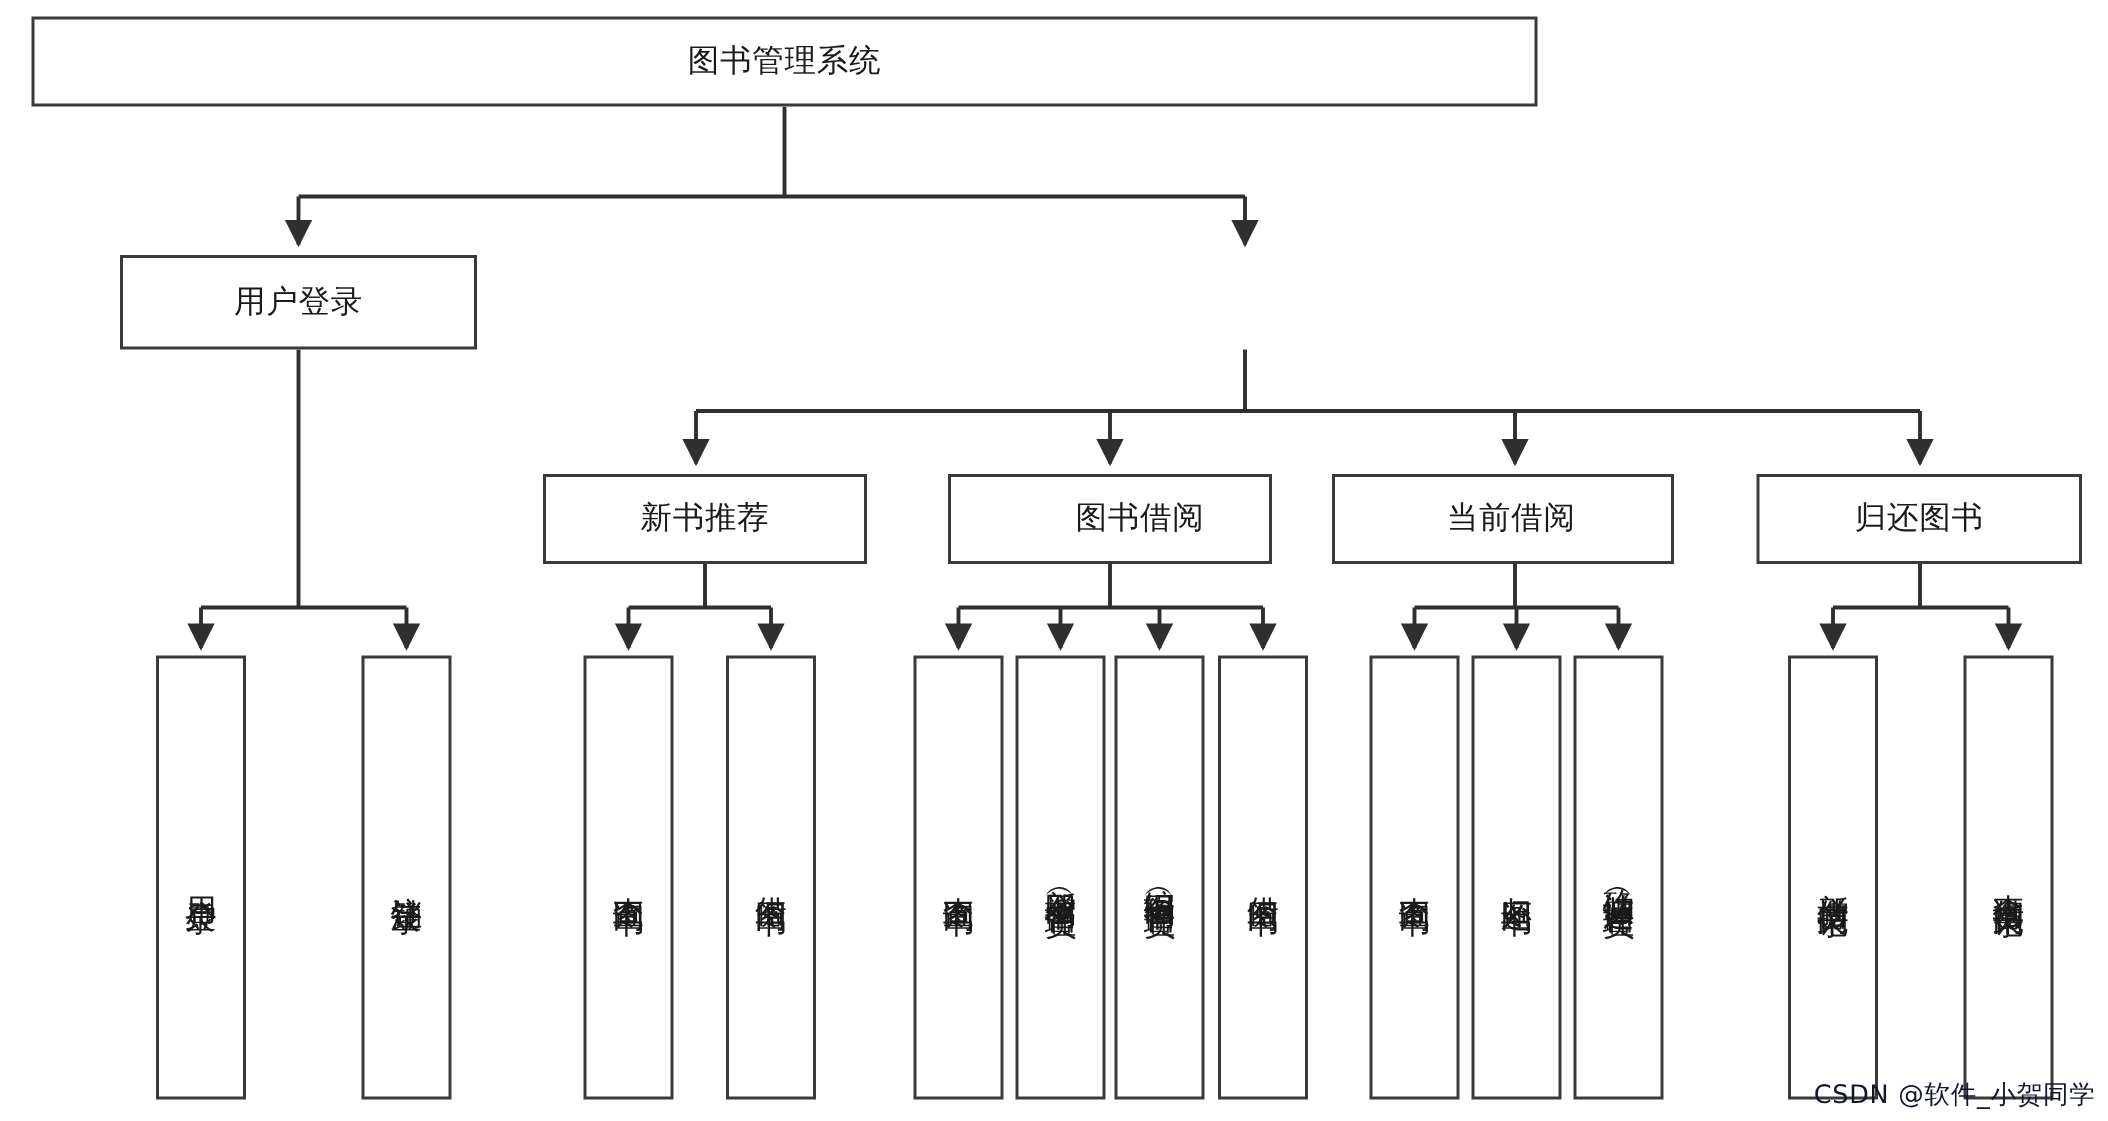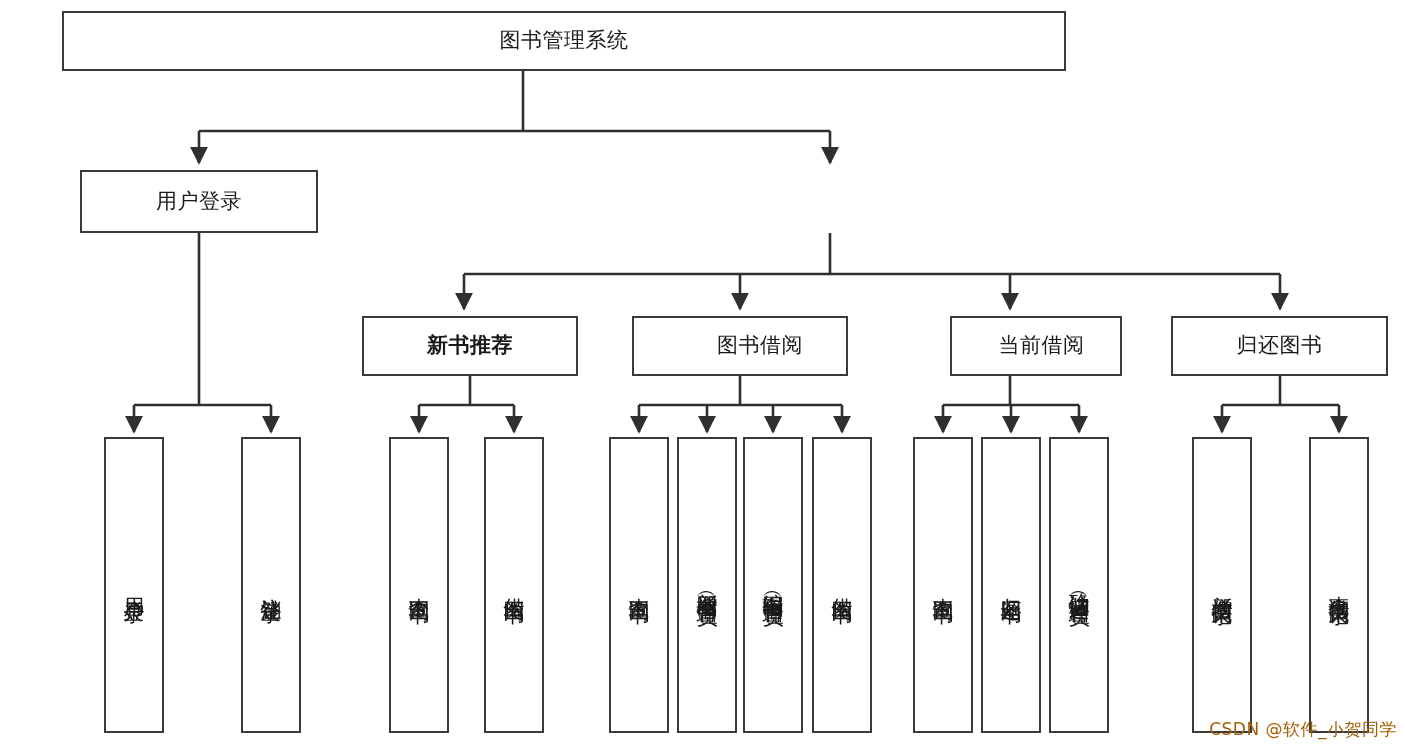--- a/index.html
+++ b/index.html
@@ -39,21 +39,21 @@
     text-orientation:upright;
     font-size:21px;
     line-height:1.05;
     letter-spacing:2px;
     max-height:290px;
   }
   #watermark{
     position:absolute;
     right:8px;bottom:6px;
     font-size:17px;
-    color:#a16207;
+    color:#0f172a;
     letter-spacing:0.5px;
     white-space:nowrap;
     pointer-events:none;
   }
 </style>
 </head>
 <body>
 
 <div id="diagram-root">
 
@@ -100,35 +100,35 @@
       <path d="M 1011 405 L 1011 432" marker-end="url(#arrow)"></path>
       <path d="M 1079 405 L 1079 432" marker-end="url(#arrow)"></path>
 
       <path d="M 1280 376 L 1280 405"></path>
       <path d="M 1222 405 L 1339 405"></path>
       <path d="M 1222 405 L 1222 432" marker-end="url(#arrow)"></path>
       <path d="M 1339 405 L 1339 432" marker-end="url(#arrow)"></path>
     </g>
   </svg>
 
-  <div class="node horiz" style="left:21px;top:11px;width:1004px;height:60px;margin-left:41px;">
+  <div class="node horiz" style="left:21px;top:11px;width:1004px;height:60px;">
     <span class="label">图书管理系统</span>
   </div>
 
   <div class="node horiz" style="left:80px;top:170px;width:238px;height:63px;">
     <span class="label">用户登录</span>
   </div>
 
-  <div class="node horiz" style="left:362px;top:316px;width:216px;height:60px;font-weight:bold;">
+  <div class="node horiz" style="left:362px;top:316px;width:216px;height:60px;">
     <span class="label">新书推荐</span>
   </div>
   <div class="node horiz" style="left:632px;top:316px;width:216px;height:60px;padding-left:40px;">
     <span class="label">图书借阅</span>
   </div>
-  <div class="node horiz" style="left:950px;top:316px;width:172px;height:60px;padding-left:11px;">
+  <div class="node horiz" style="left:888px;top:316px;width:228px;height:60px;padding-left:11px;">
     <span class="label">当前借阅</span>
   </div>
   <div class="node horiz" style="left:1171px;top:316px;width:217px;height:60px;">
     <span class="label">归还图书</span>
   </div>
 
   <div class="node vert" style="left:104px;top:437px;width:60px;height:296px;">
     <span class="label">用户登录</span>
   </div>
   <div class="node vert" style="left:241px;top:437px;width:60px;height:296px;">

